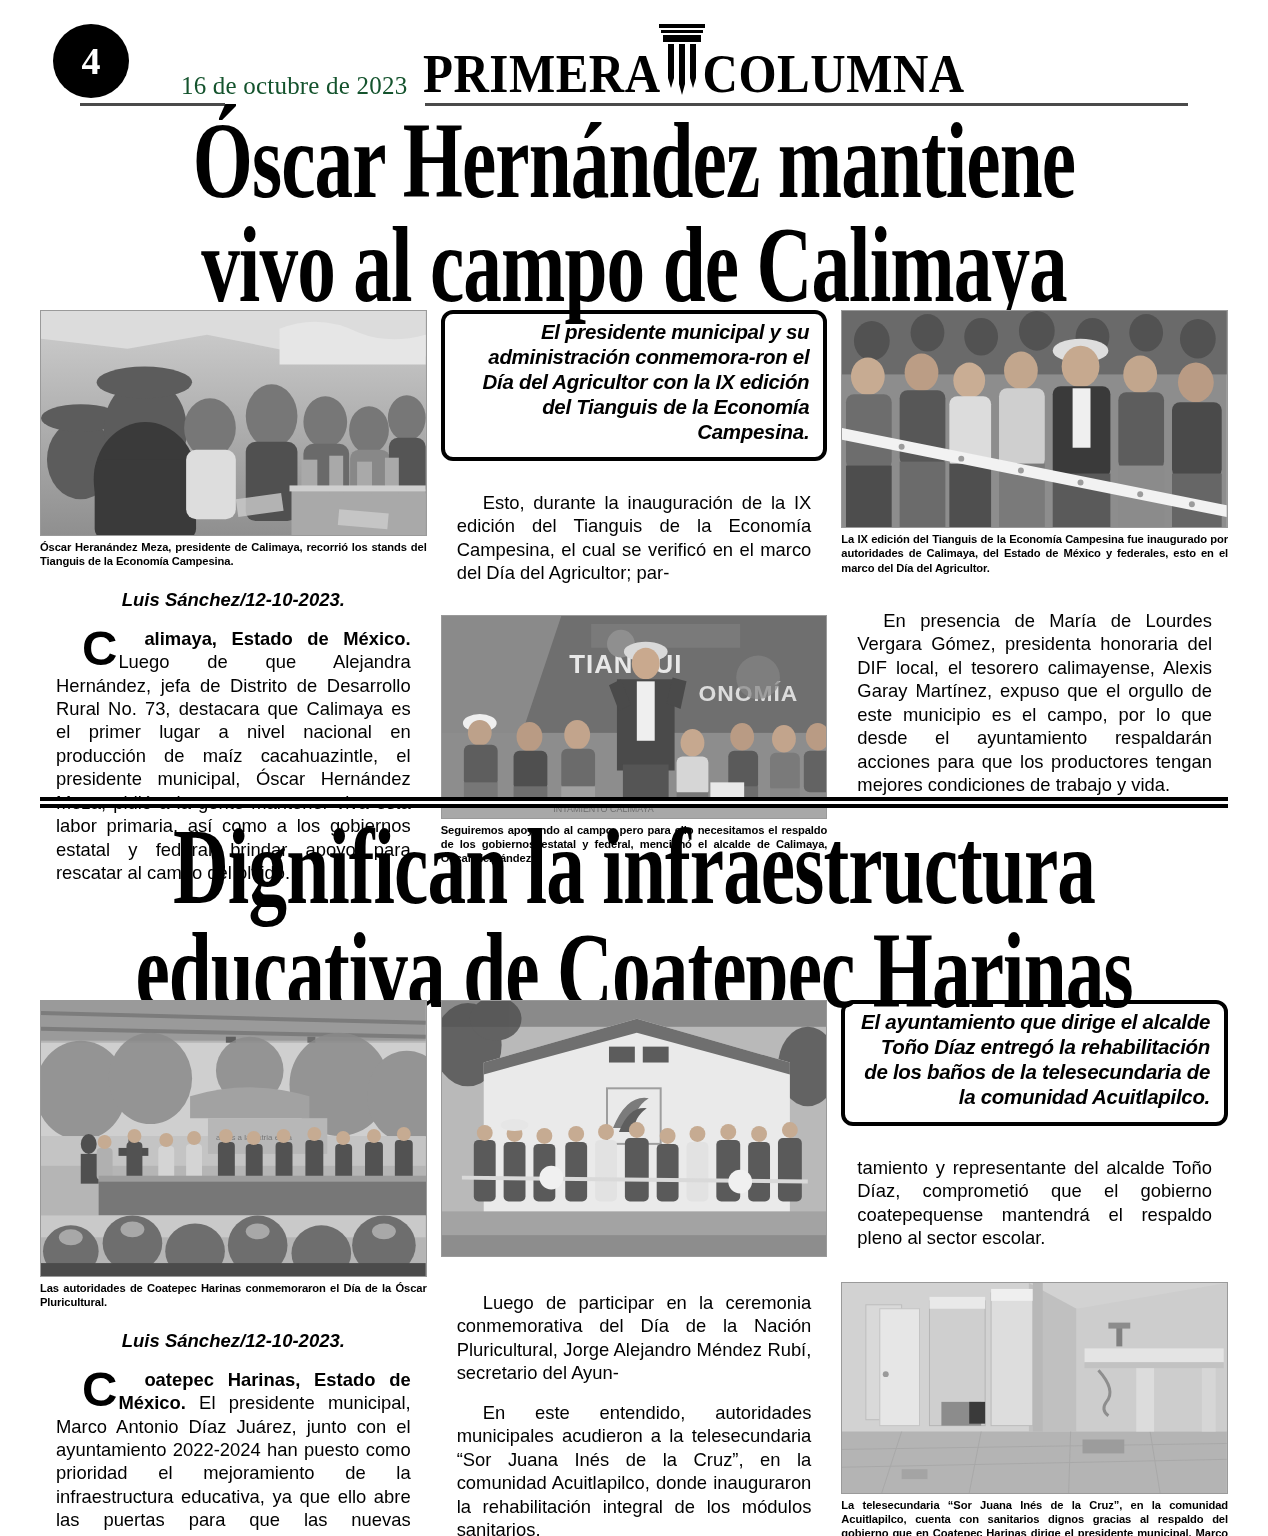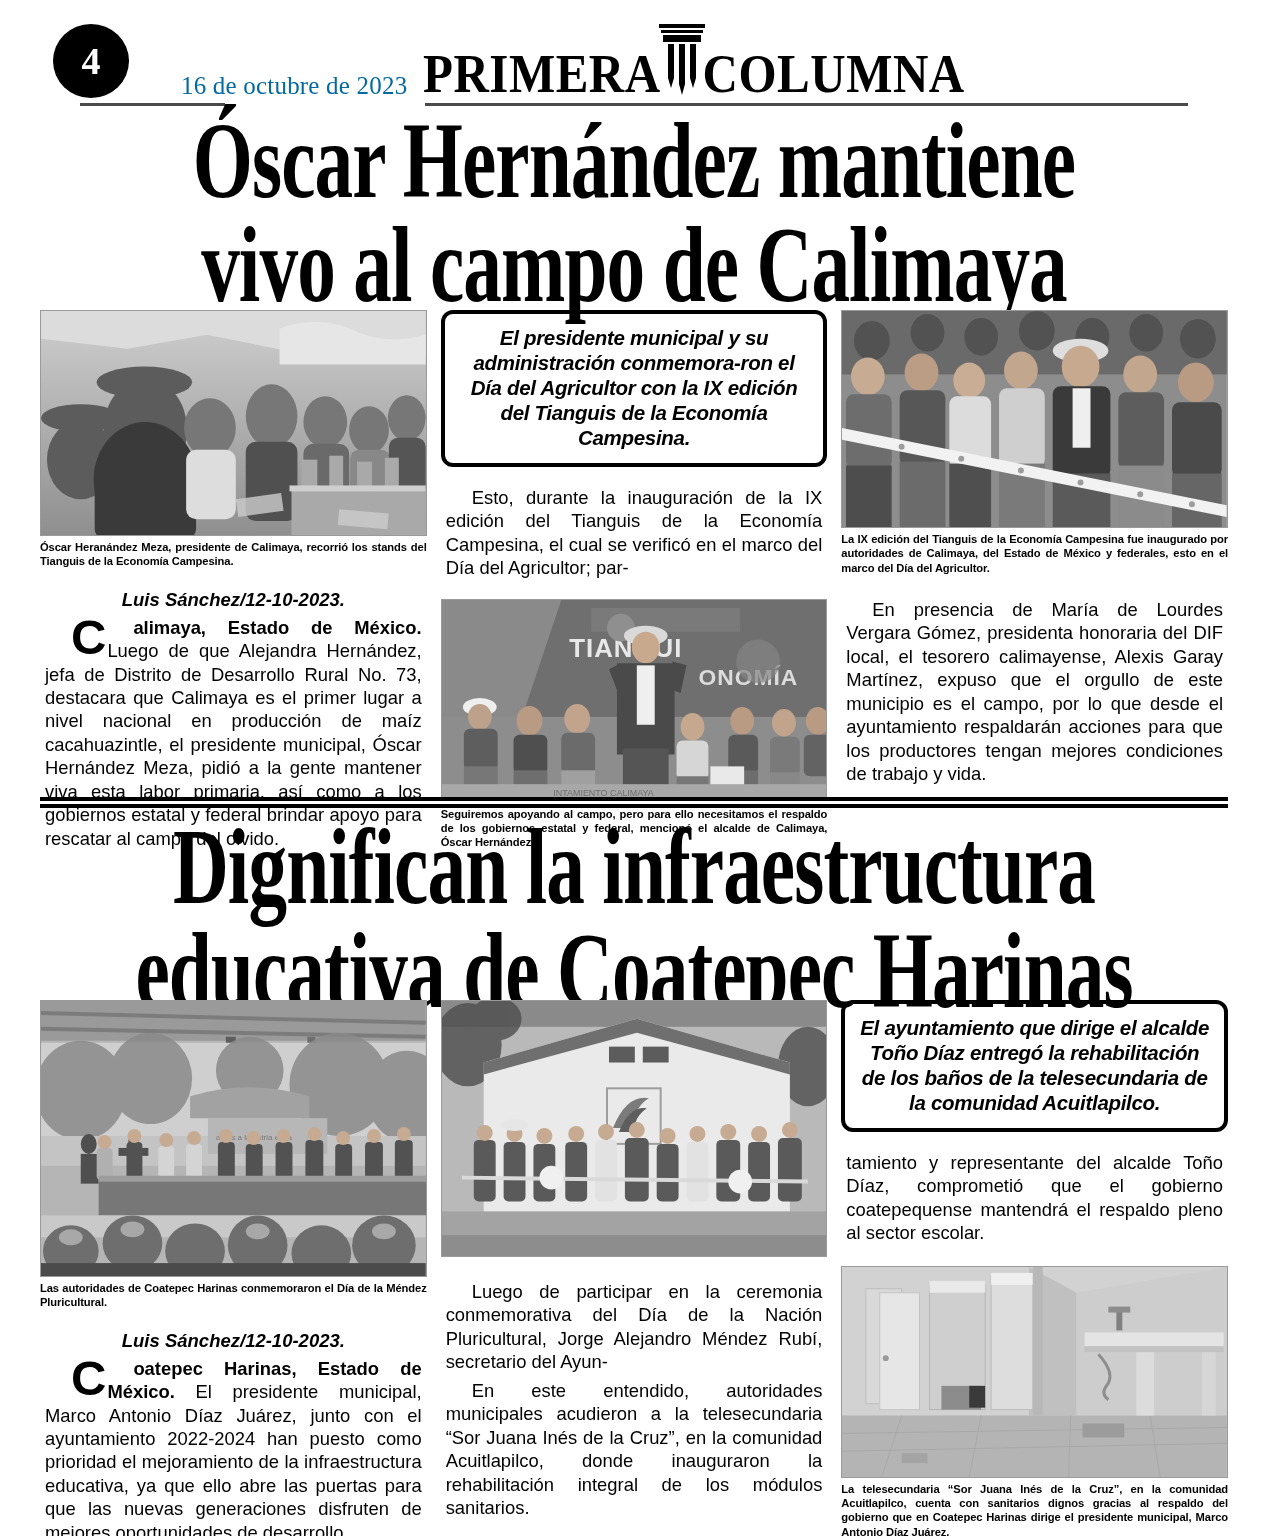--- a/index.html
+++ b/index.html
@@ -21,21 +21,21 @@
     position:absolute; left:13px; top:24px;
     width:76px; height:74px; border-radius:50%;
     background:#000; color:#fff;
     display:flex; align-items:center; justify-content:center;
     font-family:"Liberation Serif", serif;
     font-size:38px; font-weight:700; line-height:1;
   }
   .issue-date {
     position:absolute; left:141px; top:72px;
     font-family:"Liberation Serif", serif;
-    font-size:25px; color:#0369a1; letter-spacing:.2px;
+    font-size:25px; color:#14532d; letter-spacing:.2px;
     white-space:nowrap;
   }
   .brand {
     position:absolute; left:383px; top:36px;
     display:flex; align-items:center; gap:0;
     font-family:"Liberation Serif", serif;
     font-weight:700; font-size:49px; letter-spacing:.5px;
     line-height:1; white-space:nowrap;
   }
   .brand .word { transform:scaleY(1.12); transform-origin:center; }
@@ -88,22 +88,22 @@
     font-size:11.2px;
     line-height:1.28;
     text-align:justify;
     margin-top:4px;
     letter-spacing:-.1px;
   }
 
   
   .pull {
     border:4px solid #000; border-radius:12px;
-    padding:11px 14px 13px;
-    text-align:center;
+    padding:5px 14px 13px;
+    text-align:right;
     font-family:"Liberation Sans", sans-serif;
     font-weight:700; font-style:italic;
     font-size:20.5px; line-height:1.22;
     letter-spacing:-.3px;
   }
 
   
   .byline {
     text-align:center;
     font-family:"Liberation Sans", sans-serif;
@@ -112,21 +112,21 @@
     margin:0 0 2px 0;
   }
   .body {
     font-family:"Liberation Sans", sans-serif;
     font-size:18.4px;
     line-height:1.275;
     text-align:justify;
     margin:0;
     hyphens:none;
   }
-  .body p { margin:5px; text-indent:26px; }
+  .body p { margin:16px; text-indent:26px; }
   .body p.noindent { text-indent:0; }
   .body .lead { font-weight:700; }
   .dropcap-para { position:relative; text-indent:0; }
   .dropcap {
     float:left;
     font-family:"Liberation Sans", sans-serif;
     font-weight:700;
     font-size:49px;
     line-height:0.80;
     margin:2px 1px 0 0;
@@ -458,21 +458,21 @@
             <rect x="0" y="264" width="387" height="13"></rect>
           </g>
           <g fill="#cfcfcf" opacity=".6">
             <ellipse cx="30" cy="238" rx="12" ry="8"></ellipse>
               <ellipse cx="92" cy="230" rx="12" ry="8"></ellipse>
             <ellipse cx="218" cy="232" rx="12" ry="8"></ellipse>
               <ellipse cx="345" cy="232" rx="12" ry="8"></ellipse>
           </g>
         </svg>
       </div>
-      <div class="caption">Las autoridades de Coatepec Harinas conmemoraron el Día de la Méndez Pluricultural.</div>
+      <div class="caption">Las autoridades de Coatepec Harinas conmemoraron el Día de la Óscar Pluricultural.</div>
 
       <div style="height:20px;"></div>
       <div class="byline">Luis Sánchez/12-10-2023.</div>
       <div class="body">
         <p class="dropcap-para"><span class="dropcap">C</span><span class="lead">oatepec Harinas, Estado de México.</span><span> El presidente municipal, Marco Antonio Díaz Juárez, junto con el ayuntamiento 2022-2024 han puesto como prioridad el mejoramiento de la infraestructura educativa, ya que ello abre las puertas para que las nuevas generaciones disfruten de mejores oportunidades de desarrollo.</span></p>
       </div>
     </div>
 
     <div class="col">
       <div class="photo" style="height:257px;">

